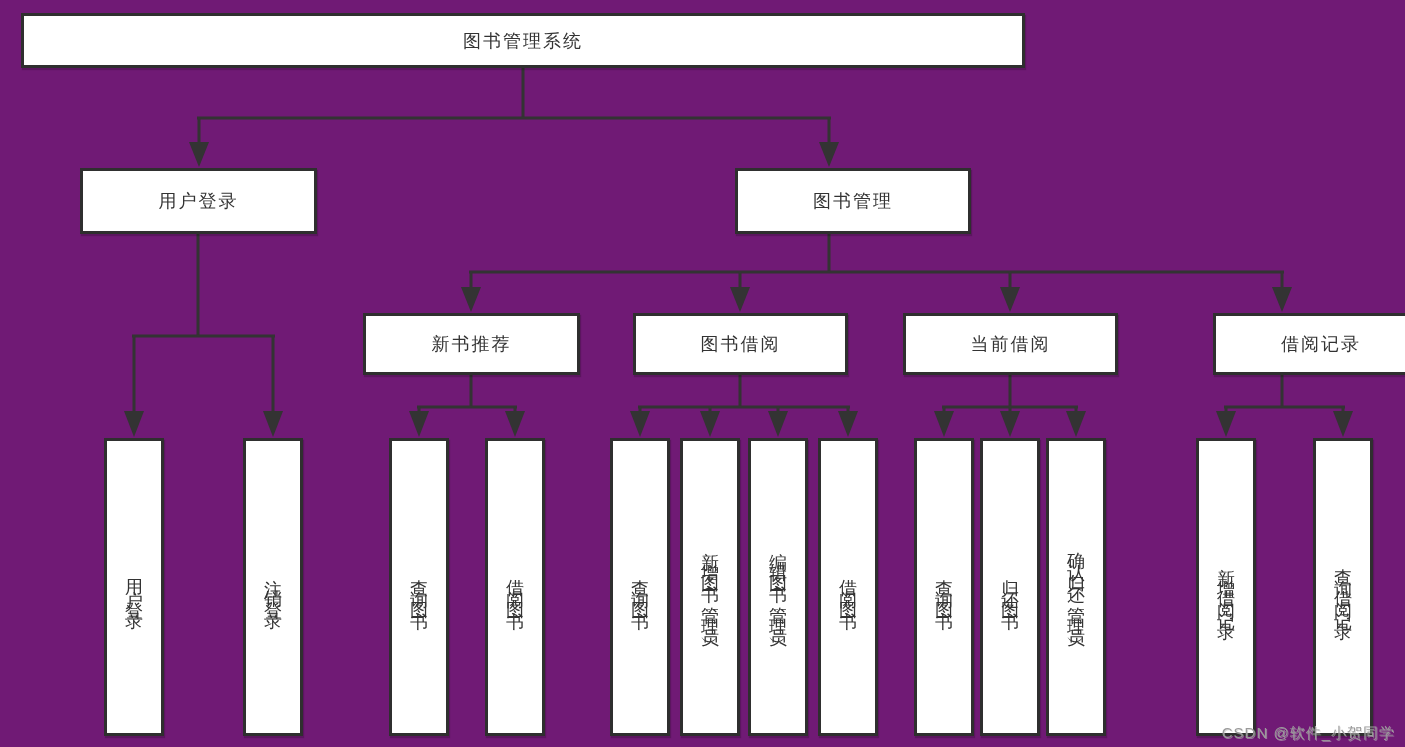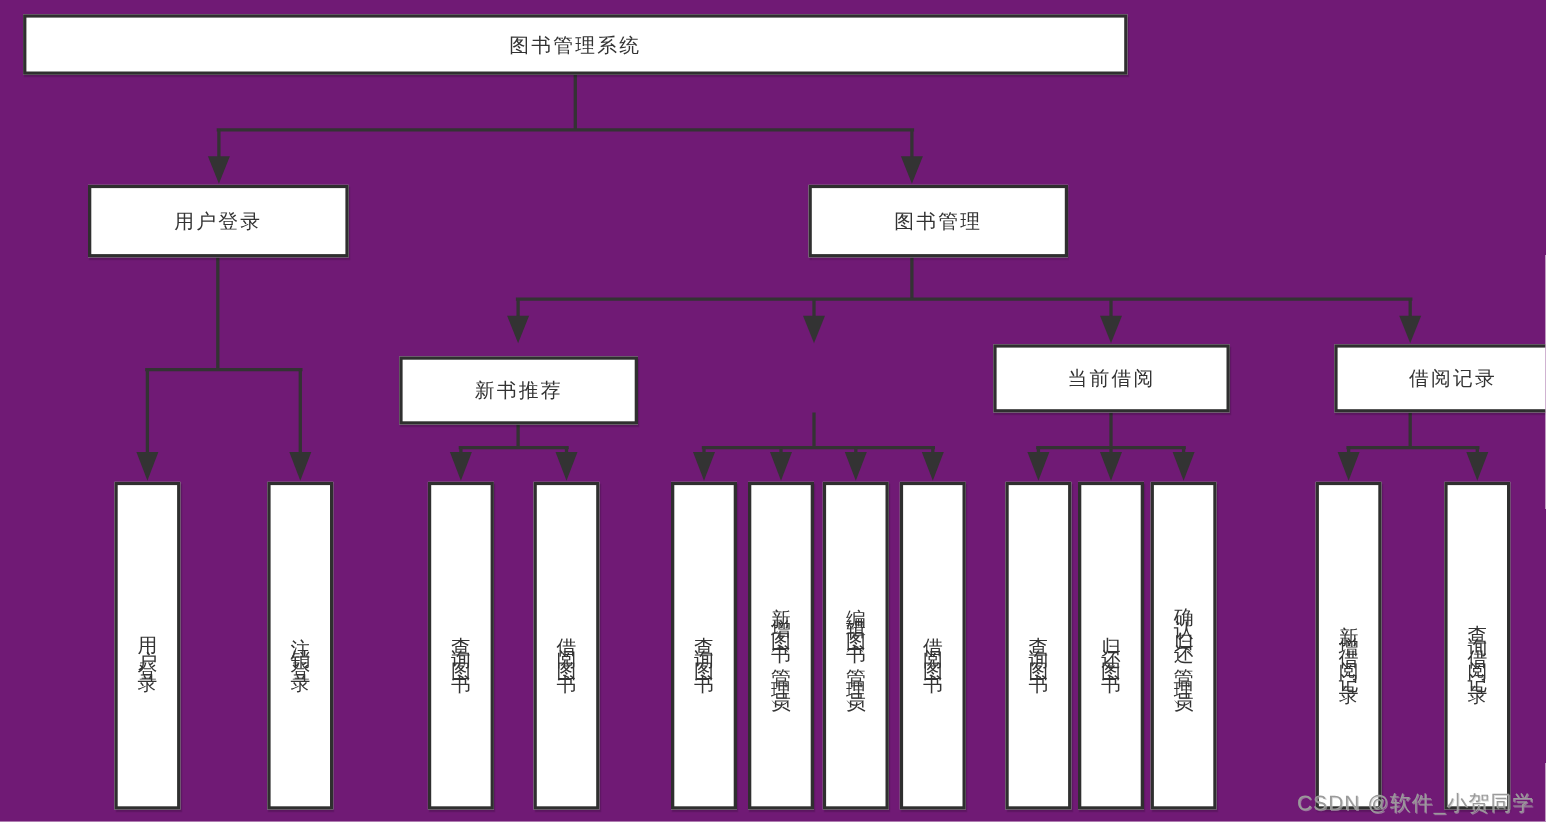--- a/index.html
+++ b/index.html
@@ -24,21 +24,21 @@
   .v-node{
     writing-mode:vertical-rl;
     text-orientation:mixed;
     font-size:18px;
     letter-spacing:11px;
     line-height:1;
   }
   .watermark{
     position:absolute;
     right:10px;bottom:4px;
-    font-size:19px;
+    font-size:15px;
     color:#9a9a9a;
     letter-spacing:1px;
     text-shadow:1px 1px 0 rgba(190,190,190,0.55);
     white-space:nowrap;
   }
 </style>
 </head>
 <body>
 
 <div class="canvas">
@@ -114,21 +114,22 @@
       <polygon points="1216,411 1236,411 1226,437"></polygon>
       <polygon points="1333,411 1353,411 1343,437"></polygon>
     </g>
   </svg>
 
   <div class="node h-node" style="left:21px;top:13px;width:1004px;height:55px;">图书管理系统</div>
 
   <div class="node h-node" style="left:80px;top:168px;width:237px;height:66px;">用户登录</div>
   <div class="node h-node" style="left:711px;top:168px;width:236px;height:66px;margin-left:24px;">图书管理</div>
 
-  <div class="node h-node" style="left:363px;top:324px;width:217px;height:62px;">新书推荐</div>
+  <div class="node h-node" style="left:363px;top:313px;width:217px;height:62px;">新书推荐</div>
+  <div class="node h-node" style="left:633px;top:313px;width:215px;height:62px;">图书借阅</div>
   <div class="node h-node" style="left:903px;top:313px;width:215px;height:62px;">当前借阅</div>
   <div class="node h-node" style="left:1173px;top:313px;width:216px;height:62px;margin-left:40px;">借阅记录</div>
 
   <div class="node v-node" style="left:104px;top:438px;width:60px;height:298px;">用户登录</div>
   <div class="node v-node" style="left:243px;top:438px;width:60px;height:298px;">注销登录</div>
 
   <div class="node v-node" style="left:389px;top:438px;width:60px;height:298px;">查询图书</div>
   <div class="node v-node" style="left:485px;top:438px;width:60px;height:298px;">借阅图书</div>
 
   <div class="node v-node" style="left:610px;top:438px;width:60px;height:298px;">查询图书</div>

